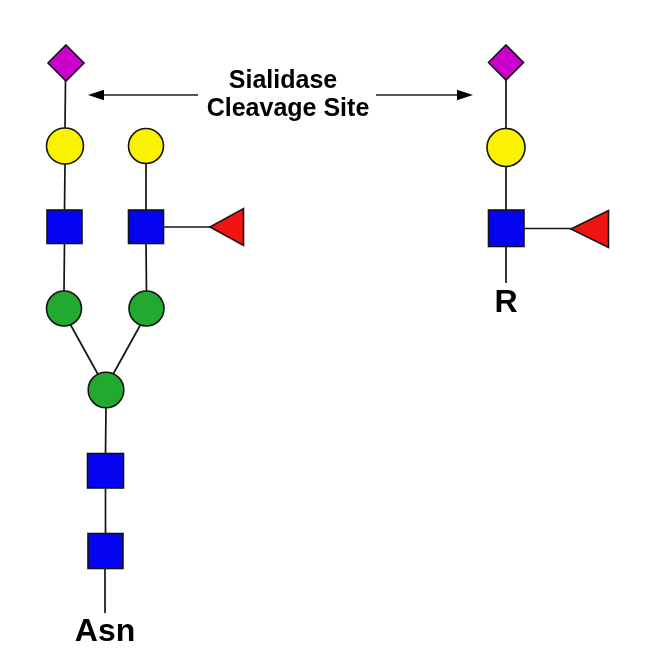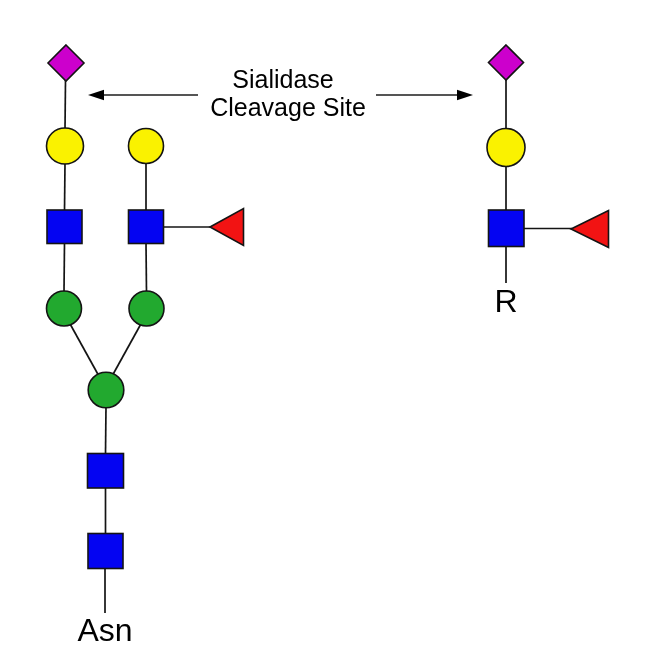--- a/index.html
+++ b/index.html
@@ -7,20 +7,21 @@
     padding: 0;
     background: #ffffff;
     font-family: "Liberation Sans", sans-serif;
   }
   .canvas {
     position: relative;
     width: 651px;
     height: 661px;
     background: #ffffff;
     overflow: hidden;
+    font-weight: bold;
   }
   svg { display: block; }
   .link {
     stroke: #141414;
     stroke-width: 1.7;
     fill: none;
   }
   .arrow-line {
     stroke: #1c1c1c;
     stroke-width: 1.7;

